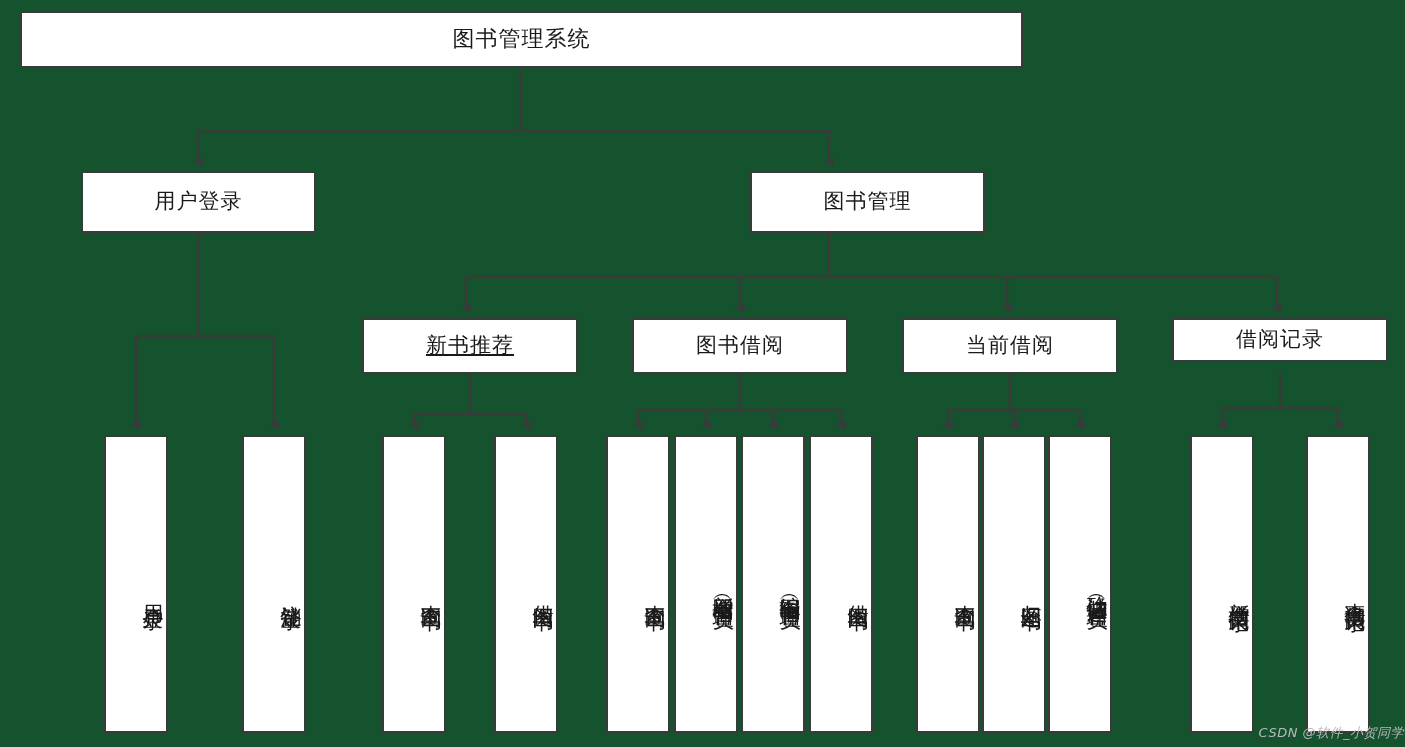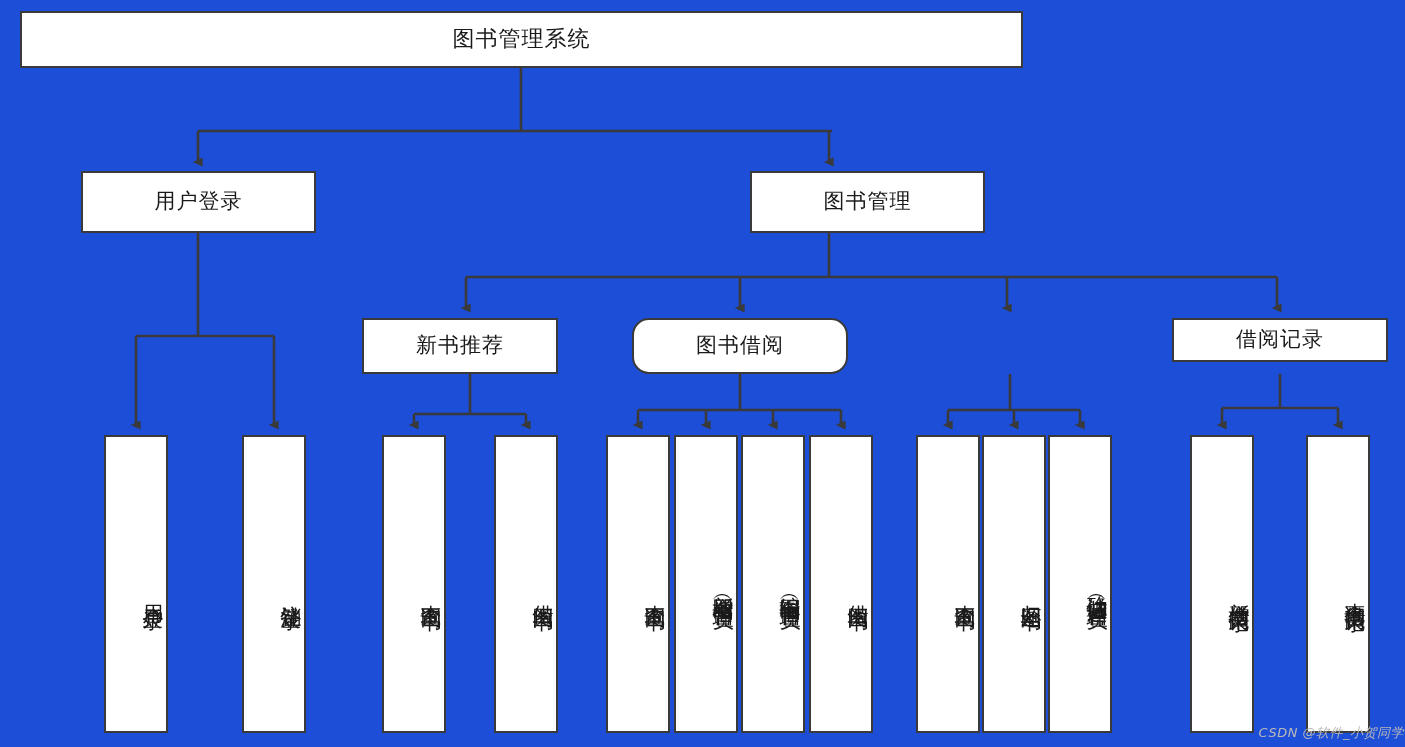--- a/index.html
+++ b/index.html
@@ -7,21 +7,21 @@
     padding: 0;
     background: #ffffff;
   }
   body {
     font-family: "DejaVu Sans", "Liberation Sans", sans-serif;
   }
   #diagram-root {
     position: relative;
     width: 1405px;
     height: 747px;
-    background: #1d4ed8;
+    background: #14532d;
     overflow: hidden;
   }
   #edge-layer {
     position: absolute;
     left: 0;
     top: 0;
     width: 1405px;
     height: 747px;
   }
   .node {
@@ -132,28 +132,31 @@
   </div>
 
   <div class="node node-h" style="left:81px; top:171px; width:235px; height:62px;">
     <span class="node-label">用户登录</span>
   </div>
 
   <div class="node node-h" style="left:711px; top:171px; width:235px; height:62px;margin-left:39px;">
     <span class="node-label">图书管理</span>
   </div>
 
-  <div class="node node-h" style="left:362px; top:318px; width:196px; height:56px;">
+  <div class="node node-h" style="left:362px; top:318px; width:216px; height:56px;text-decoration:underline;">
     <span class="node-label">新书推荐</span>
   </div>
 
-  <div class="node node-h" style="left:632px; top:318px; width:216px; height:56px;border-radius:17px;">
+  <div class="node node-h" style="left:632px; top:318px; width:216px; height:56px;">
     <span class="node-label">图书借阅</span>
   </div>
 
+  <div class="node node-h" style="left:902px; top:318px; width:216px; height:56px;">
+    <span class="node-label">当前借阅</span>
+  </div>
 
   <div class="node node-h" style="left:1172px; top:318px; width:216px; height:44px;">
     <span class="node-label">借阅记录</span>
   </div>
 
   <div class="node node-v" style="left:104px; top:435px; width:64px; height:298px;">
     <span class="node-label">用户登录</span>
   </div>
 
   <div class="node node-v" style="left:242px; top:435px; width:64px; height:298px;">

